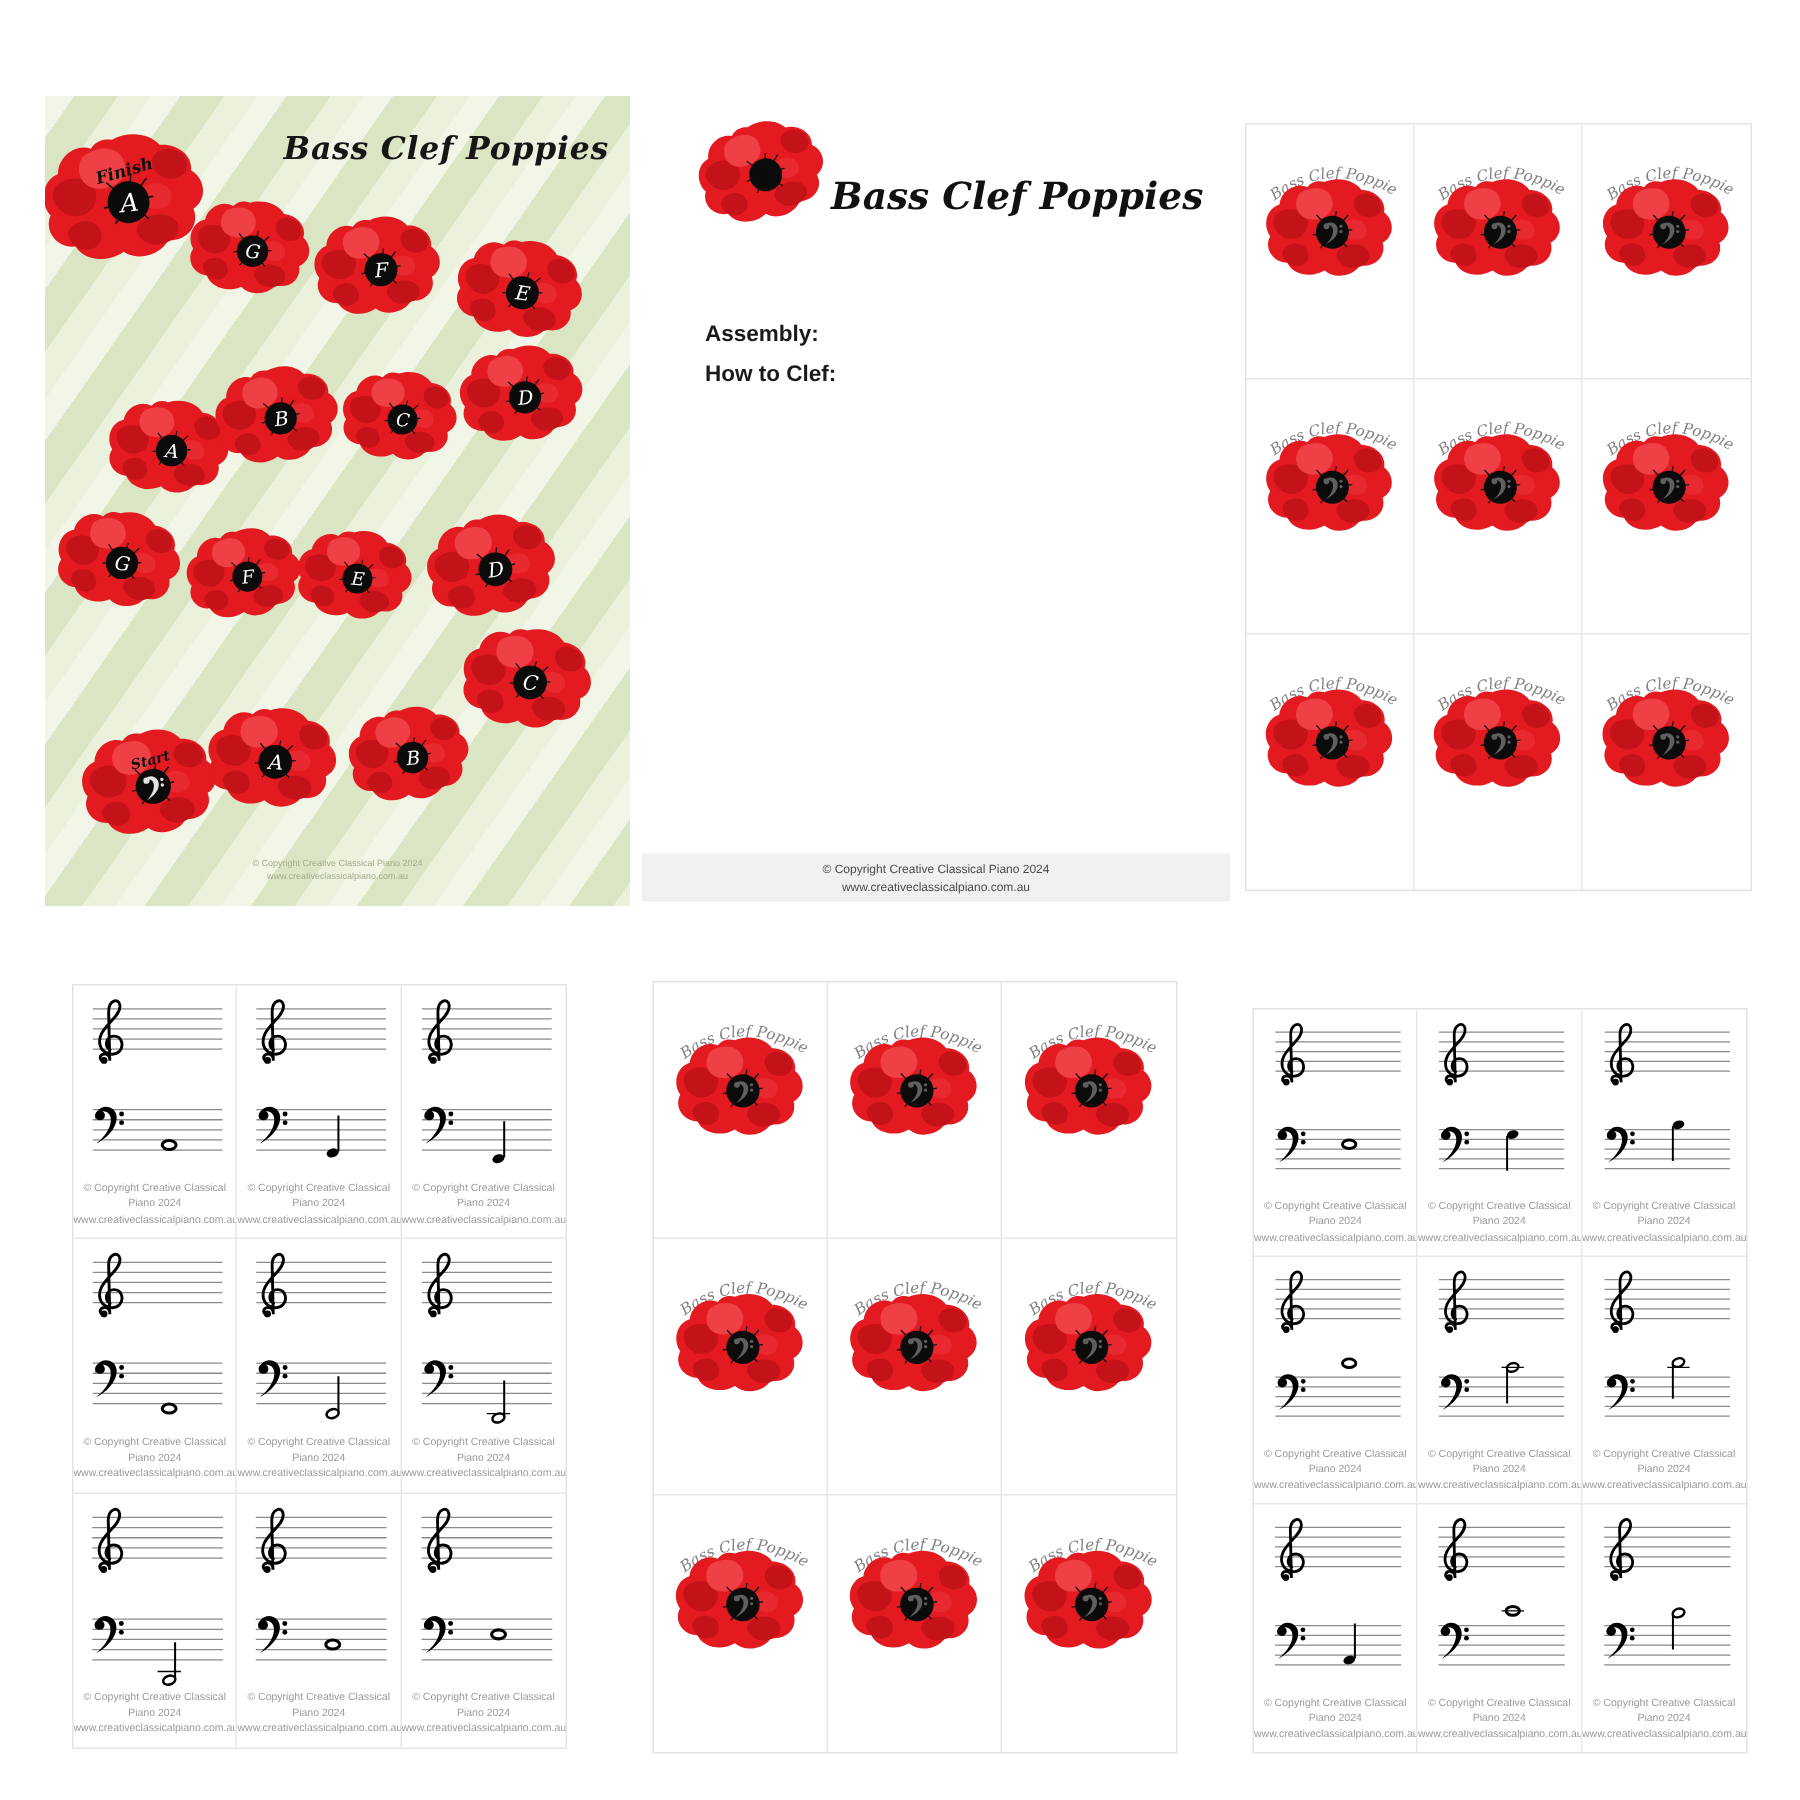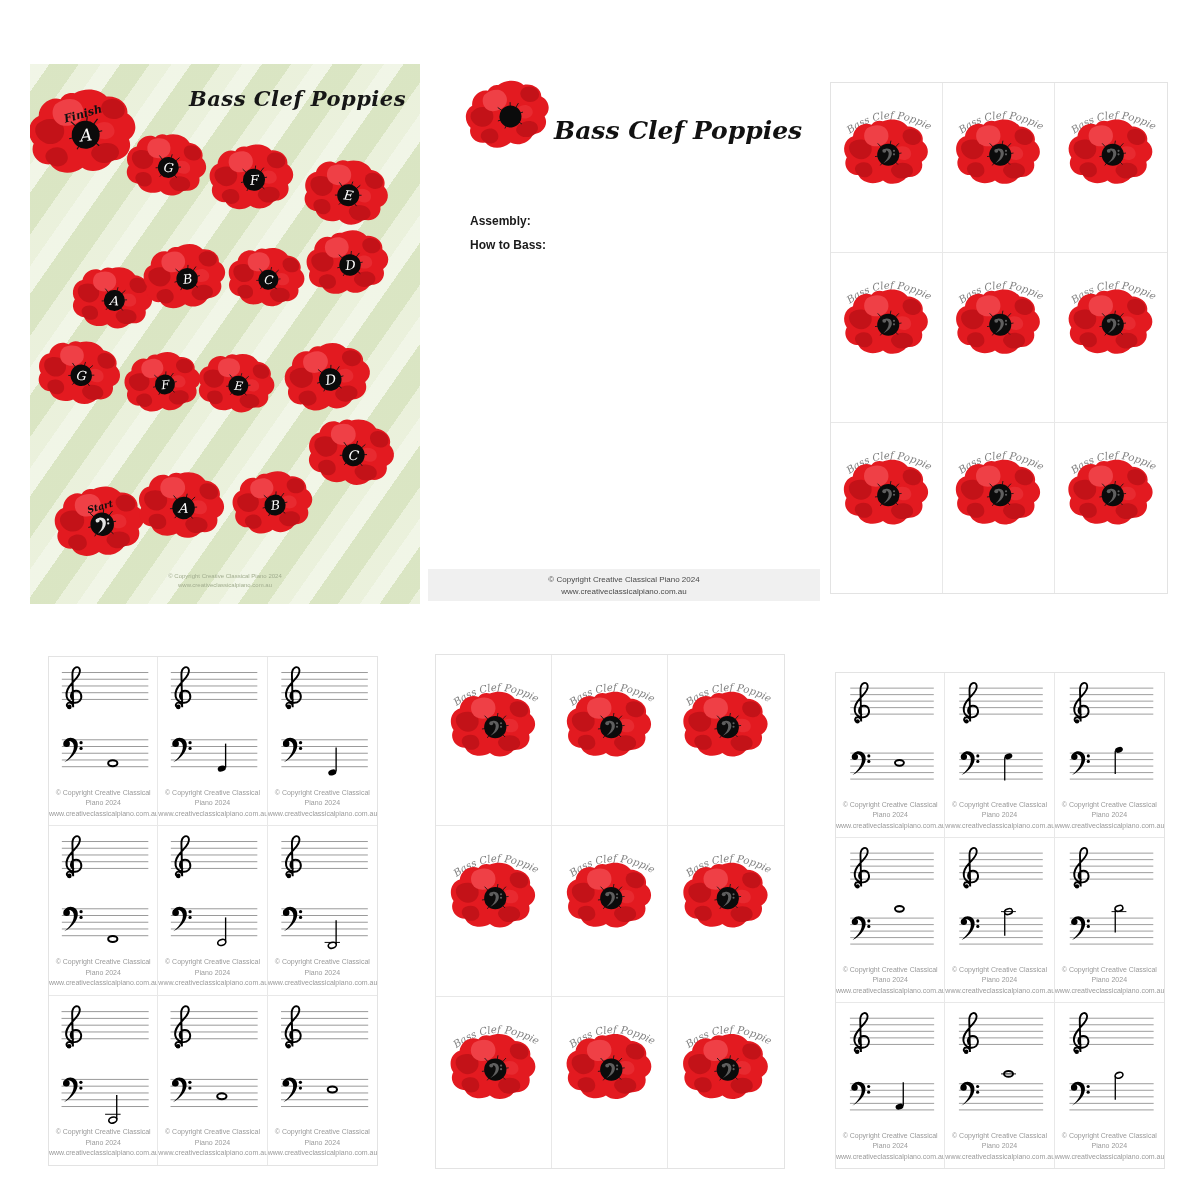--- a/index.html
+++ b/index.html
@@ -18,21 +18,21 @@
   .poppy-wrap svg{display:block;width:100%;height:auto;overflow:visible;}
   .poppy-letter{font-family:"DejaVu Serif",serif;font-style:italic;fill:#ffffff;font-size:15px;text-anchor:middle;}
   .poppy-tag{font-family:"DejaVu Serif",serif;font-style:italic;font-weight:bold;fill:#101010;font-size:10px;text-anchor:middle;}
 
   
   #instructions-page{left:428px;top:40px;width:392px;height:540px;}
   .logo-poppy{position:absolute;left:36px;top:16px;width:88px;transform:rotate(-12deg);}
   .logo-poppy svg{display:block;width:100%;height:auto;overflow:visible;}
   .instr-title{position:absolute;left:126px;top:52px;font-family:"DejaVu Serif",serif;font-style:italic;font-weight:bold;font-size:25px;color:#111;white-space:nowrap;}
   .instr-body{position:absolute;left:42px;top:140px;width:318px;}
-  .instr-heading{font-size:12px;font-weight:bold;color:#1a1a1a;margin:10px 0 6px 0;}
+  .instr-heading{font-size:15px;font-weight:bold;color:#1a1a1a;margin:10px 0 6px 0;}
   .instr-list{margin:0 0 4px 0;padding-left:28px;}
   .instr-footer{position:absolute;left:0;right:0;top:505px;height:32px;background:#f0f0f0;text-align:center;padding-top:5px;box-sizing:border-box;}
   .instr-footer div{font-size:8px;color:#4a4a4a;line-height:1.45;}
 
   
   .card-grid{display:grid;grid-template-columns:repeat(3,1fr);grid-template-rows:repeat(3,1fr);border:1px solid #e3e3e3;}
   .cell{border-right:1px solid #e8e8e8;border-bottom:1px solid #e8e8e8;position:relative;overflow:hidden;display:flex;flex-direction:column;}
   .cell:nth-child(3n){border-right:none;}
   .cell:nth-child(n+7){border-bottom:none;}
   #cardback-top{left:830px;top:58px;width:338px;height:512px;}
@@ -259,21 +259,21 @@
   <div class="page" id="instructions-page">
     <div class="logo-poppy">
       <svg viewBox="0 0 100 76">
           <use href="#poppy-shape"></use>
         </svg>
     </div>
     <div class="instr-title">Bass Clef Poppies</div>
     <div class="instr-body">
       <div class="instr-heading">Assembly:</div>
       <ul class="instr-list" id="assembly-list"></ul>
-      <div class="instr-heading">How to Bass:</div>
+      <div class="instr-heading">How to Clef:</div>
       <ul class="instr-list" id="howto-list"></ul>
     </div>
     <div class="instr-footer">
       <div>© Copyright Creative Classical Piano 2024</div>
       <div>www.creativeclassicalpiano.com.au</div>
     </div>
   </div>
 
   <div class="page card-grid" id="cardback-top">
   <div class="cell">

